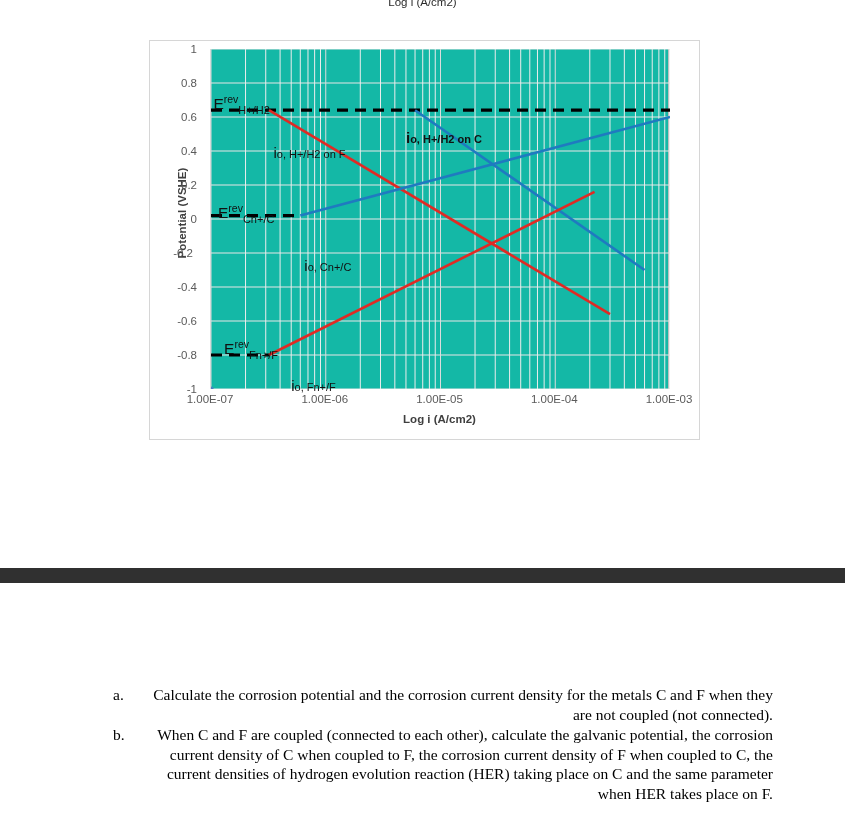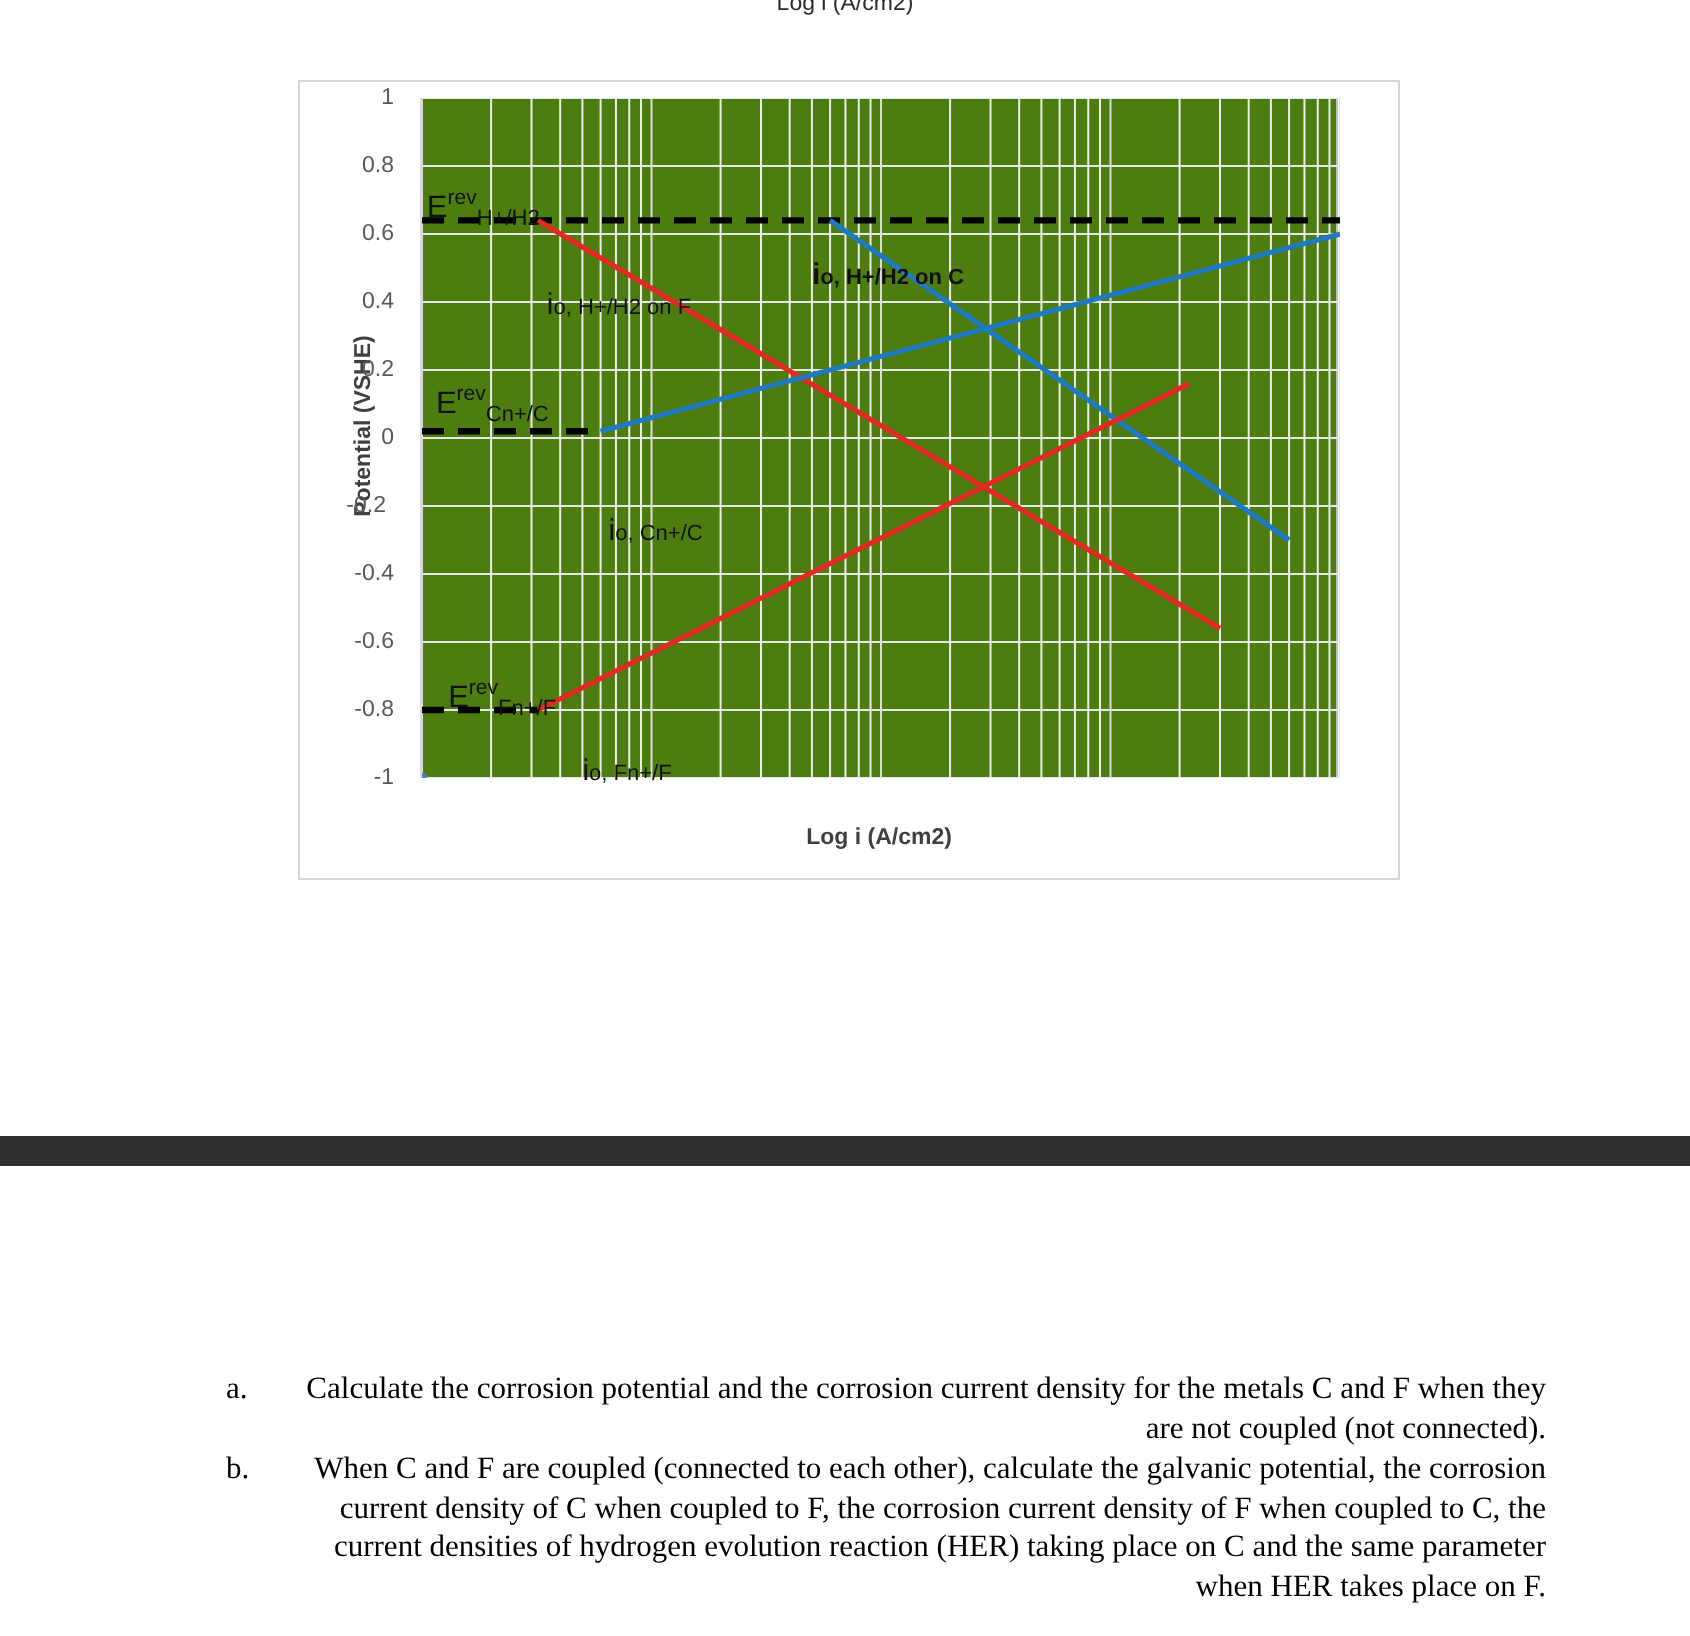--- a/index.html
+++ b/index.html
@@ -37,21 +37,21 @@
     box-sizing:border-box;
   }
 
   
   .plot{
     position:absolute;left:60px;top:8px;
     width:459px;height:340px;
     box-sizing:border-box;
     border-left:1px solid #d9d9d9;
     border-right:1px solid #bfbfbf;
-    background:#4d7c0f;
+    background:#14b8a6;
   }
   .plot svg{display:block;position:absolute;left:0;top:0;}
 
   
   .ytick{
     position:absolute;right:0;
     font-family:"Liberation Sans", sans-serif;
     font-size:11.5px;color:#5a5a5a;
     text-align:right;white-space:nowrap;
     transform:translateY(-50%);
@@ -201,29 +201,36 @@
             <polyline points="0,306 57.965960012209244,306" fill="none" stroke="#000000" stroke-width="3.2" stroke-linecap="butt" stroke-dasharray="11,7"></polyline>
             <polyline points="57.965960012209244,61.199999999999996 398.9996639790813,265.2" fill="none" stroke="#e02a24" stroke-width="2.6" stroke-linecap="butt"></polyline>
             <polyline points="204.04285598152313,61.199999999999996 433.5428559815231,221" fill="none" stroke="#1f7ac0" stroke-width="2.6" stroke-linecap="butt"></polyline>
             <polyline points="89.29285598152313,166.6 459,68" fill="none" stroke="#1f7ac0" stroke-width="2.6" stroke-linecap="butt"></polyline>
             <polyline points="57.965960012209244,306 383.54300262434816,142.79999999999998" fill="none" stroke="#e02a24" stroke-width="2.6" stroke-linecap="butt"></polyline>
           </g>
           <circle cx="0" cy="340" r="2.6" fill="#4a82c4"></circle>
         </svg>
       <div id="annos">
           <div class="erev" style="position: absolute; left: 2.43147px; top: 44.2px;"><span class="big">E</span><span class="sup">rev</span><span class="sub">H+/H2</span></div>
-          <div class="erev" style="position: absolute; left: 6.96508px; top: 142px;"><span class="big">E</span><span class="sup">rev</span><span class="sub">Cn+/C</span></div>
+          <div class="erev" style="position: absolute; left: 6.96508px; top: 153px;"><span class="big">E</span><span class="sup">rev</span><span class="sub">Cn+/C</span></div>
           <div class="erev" style="position: absolute; left: 13.075px; top: 289px;"><span class="big">E</span><span class="sup">rev</span><span class="sub">Fn+/F</span></div>
           <div class="anno" style="position: absolute; left: 62.4318px; top: 95.2px;"><span class="big">i</span><span class="sub">o, H+/H2 on F</span></div>
           <div class="anno" style="position: absolute; left: 194.957px; top: 79.9px; font-weight: bold;"><span class="big">i</span><span class="sub">o, H+/H2 on C</span></div>
           <div class="anno" style="position: absolute; left: 93.2818px; top: 197.2px; margin-top: 11px;"><span class="big">i</span><span class="sub">o, Cn+/C</span></div>
           <div class="anno" style="position: absolute; left: 80.2068px; top: 328.1px;"><span class="big">i</span><span class="sub">o, Fn+/F</span></div>
         </div>
     </div>
 
+    <div class="xtick-row" id="xticks">
+        <div class="xtick" style="left: 0px;">1.00E-07</div>
+        <div class="xtick" style="left: 114.75px;">1.00E-06</div>
+        <div class="xtick" style="left: 229.5px;">1.00E-05</div>
+        <div class="xtick" style="left: 344.25px;">1.00E-04</div>
+        <div class="xtick" style="left: 459px;">1.00E-03</div>
+      </div>
     <div class="xaxis-title">Log i (A/cm2)</div>
   </div>
 
   <div class="dark-band"></div>
 
   <div class="qlist" id="qlist">
       <div class="qitem">
         <div class="qmark">a.</div>
         <div class="qbody">Calculate the corrosion potential and the corrosion current density for the metals C and F when they are not coupled (not connected).</div>
       </div>

